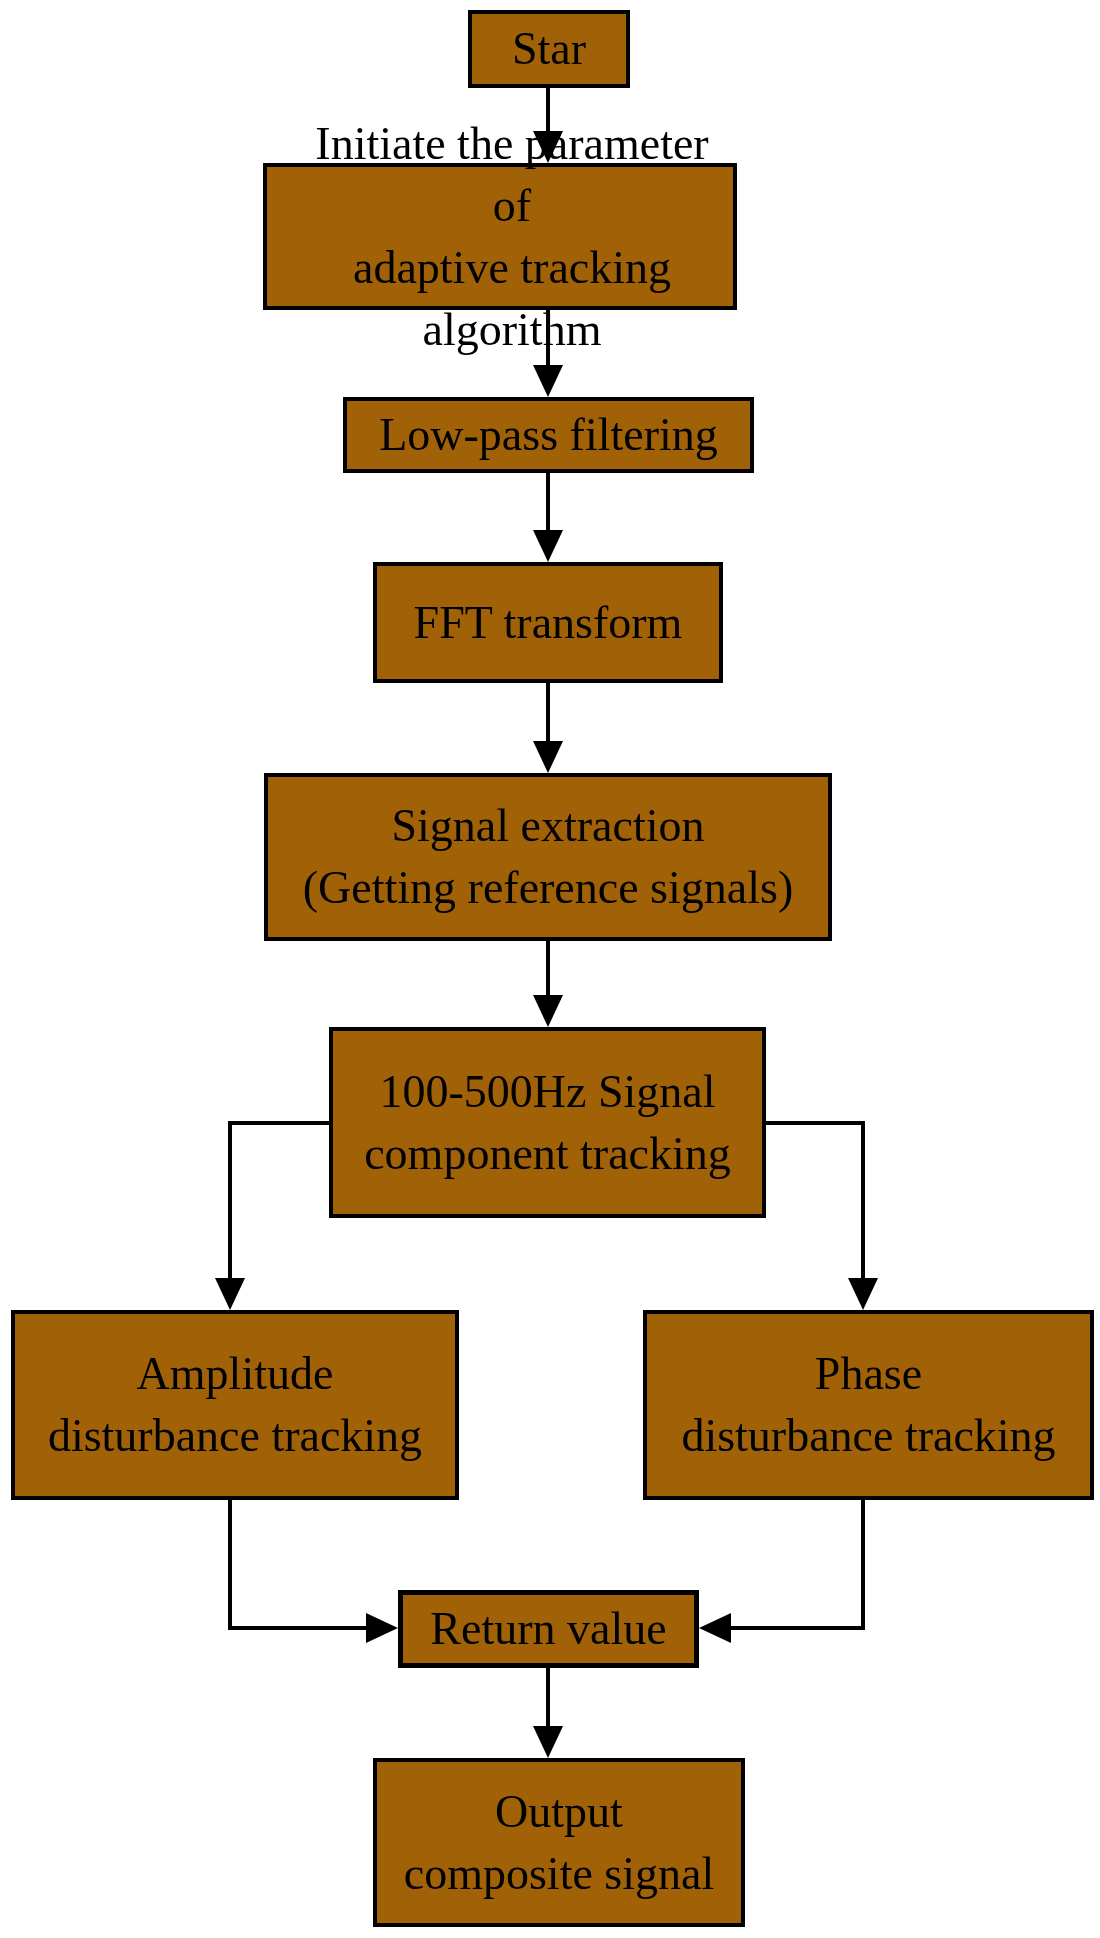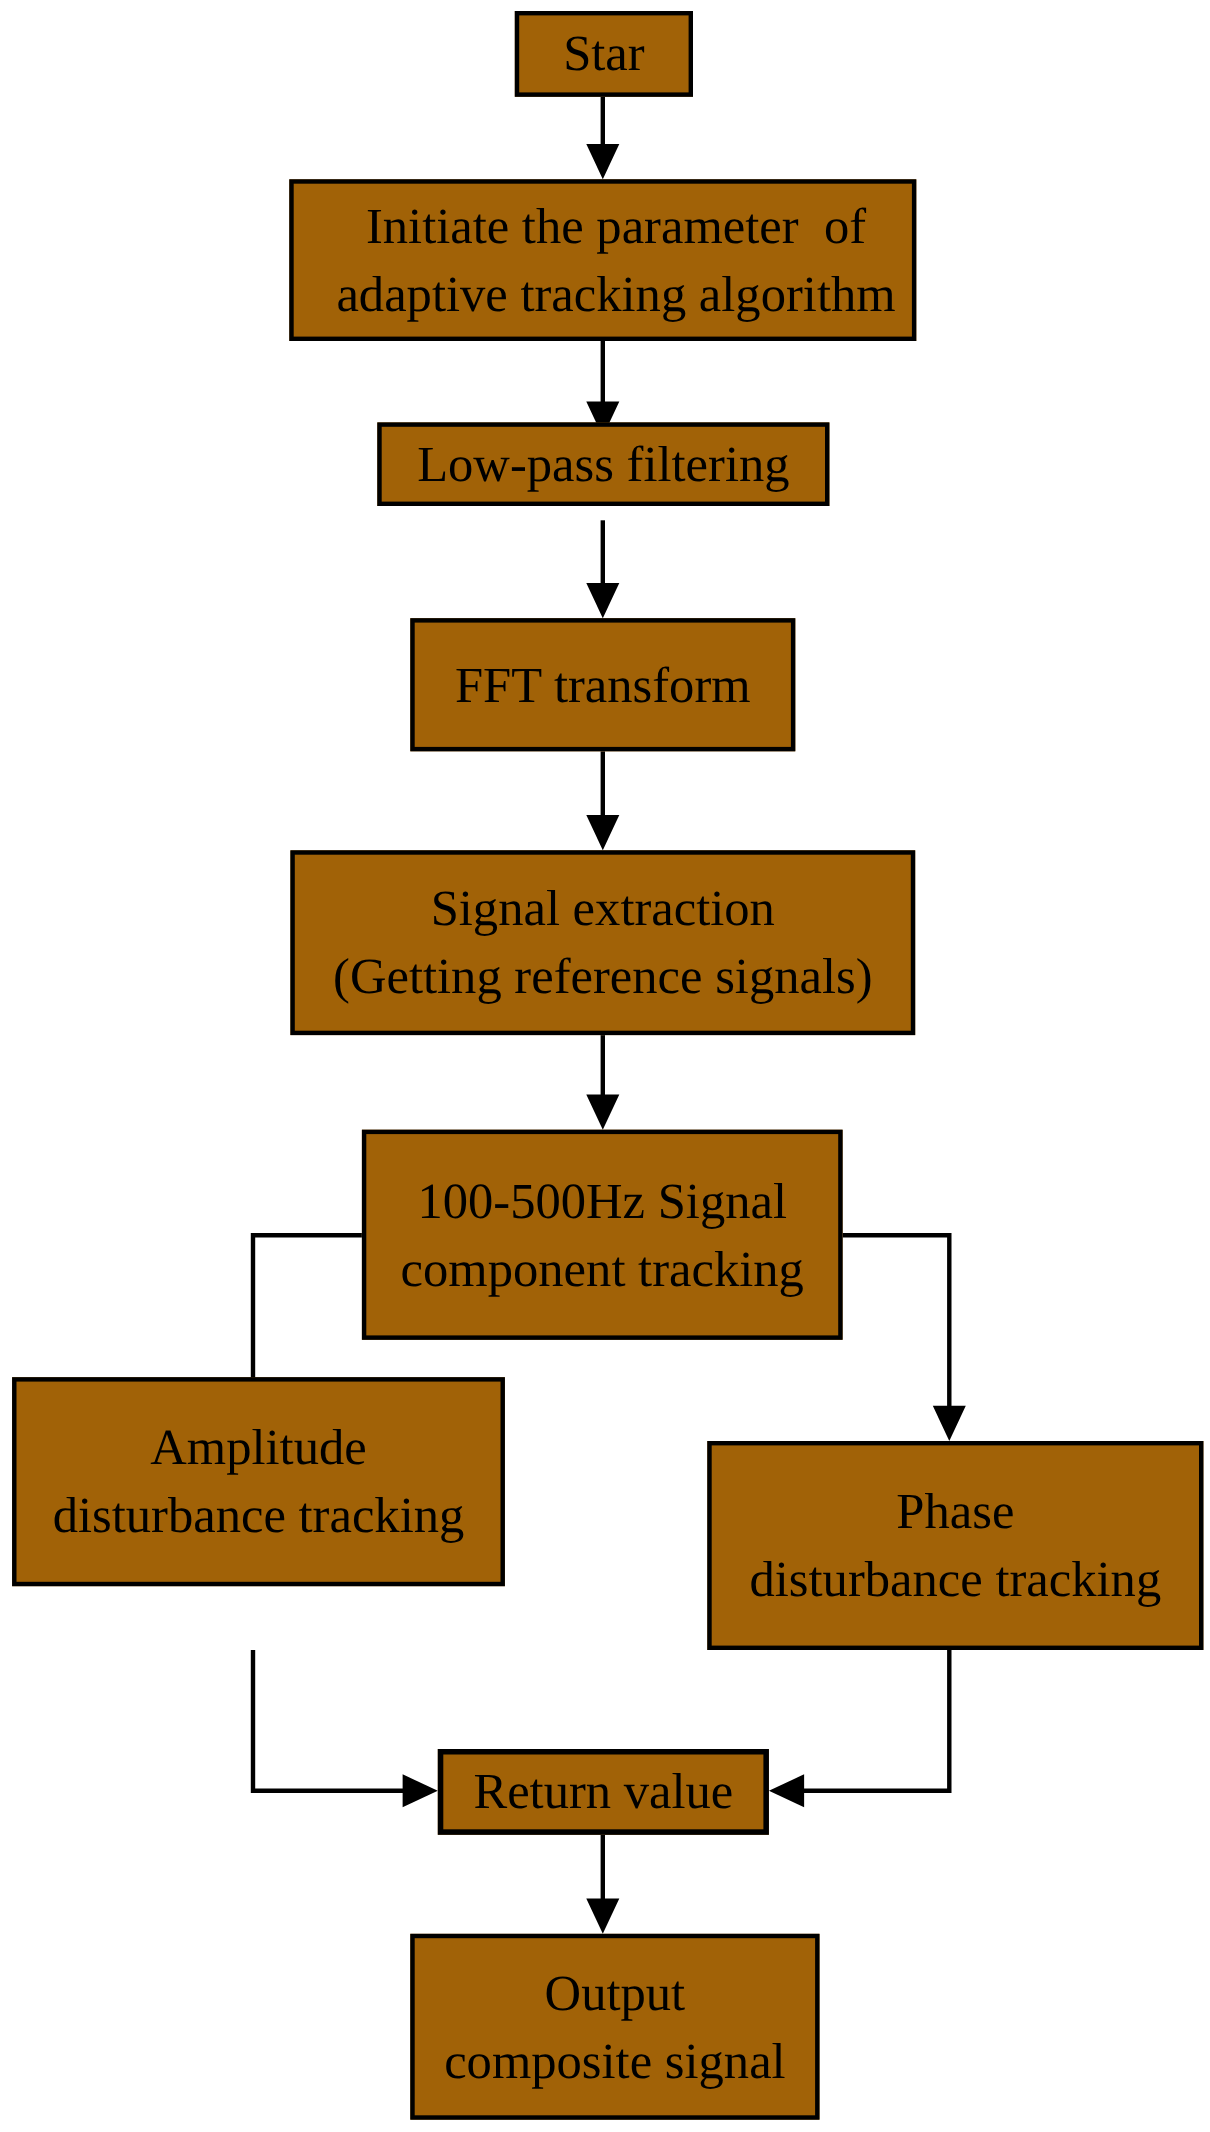--- a/index.html
+++ b/index.html
@@ -33,26 +33,26 @@
     text-align: center;
   }
   .node .label {
     font-size: 46px;
     line-height: 62px;
     color: #000000;
     white-space: pre-wrap;
   }
   
   .node-start   { left: 468px; top: 10px;   width: 162px; height: 78px;  }
-  .node-init    { left: 263px; top: 163px;  width: 570px; height: 147px; padding-left: 24px; }
-  .node-lowpass { left: 343px; top: 384px;  width: 411px; height: 76px;  }
+  .node-init    { left: 263px; top: 163px;  width: 474px; height: 147px; padding-left: 24px; }
+  .node-lowpass { left: 343px; top: 397px;  width: 411px; height: 76px;  }
   .node-fft     { left: 373px; top: 562px;  width: 350px; height: 121px; }
   .node-extract { left: 264px; top: 773px;  width: 568px; height: 168px; align-items: center; }
   .node-track   { left: 329px; top: 1027px; width: 437px; height: 191px; }
-  .node-amp     { left: 11px;  top: 1252px; width: 448px; height: 190px; }
+  .node-amp     { left: 11px;  top: 1310px; width: 448px; height: 190px; }
   .node-phase   { left: 643px; top: 1310px; width: 451px; height: 190px; }
   .node-return  { left: 398px; top: 1590px; width: 301px; height: 78px; border-width: 5px; }
   .node-output  { left: 373px; top: 1758px; width: 372px; height: 169px; }
 </style>
 </head>
 <body>
 
 <div class="canvas">
 
   <svg class="edges-layer" viewBox="0 0 1100 1938" xmlns="http://www.w3.org/2000/svg">

